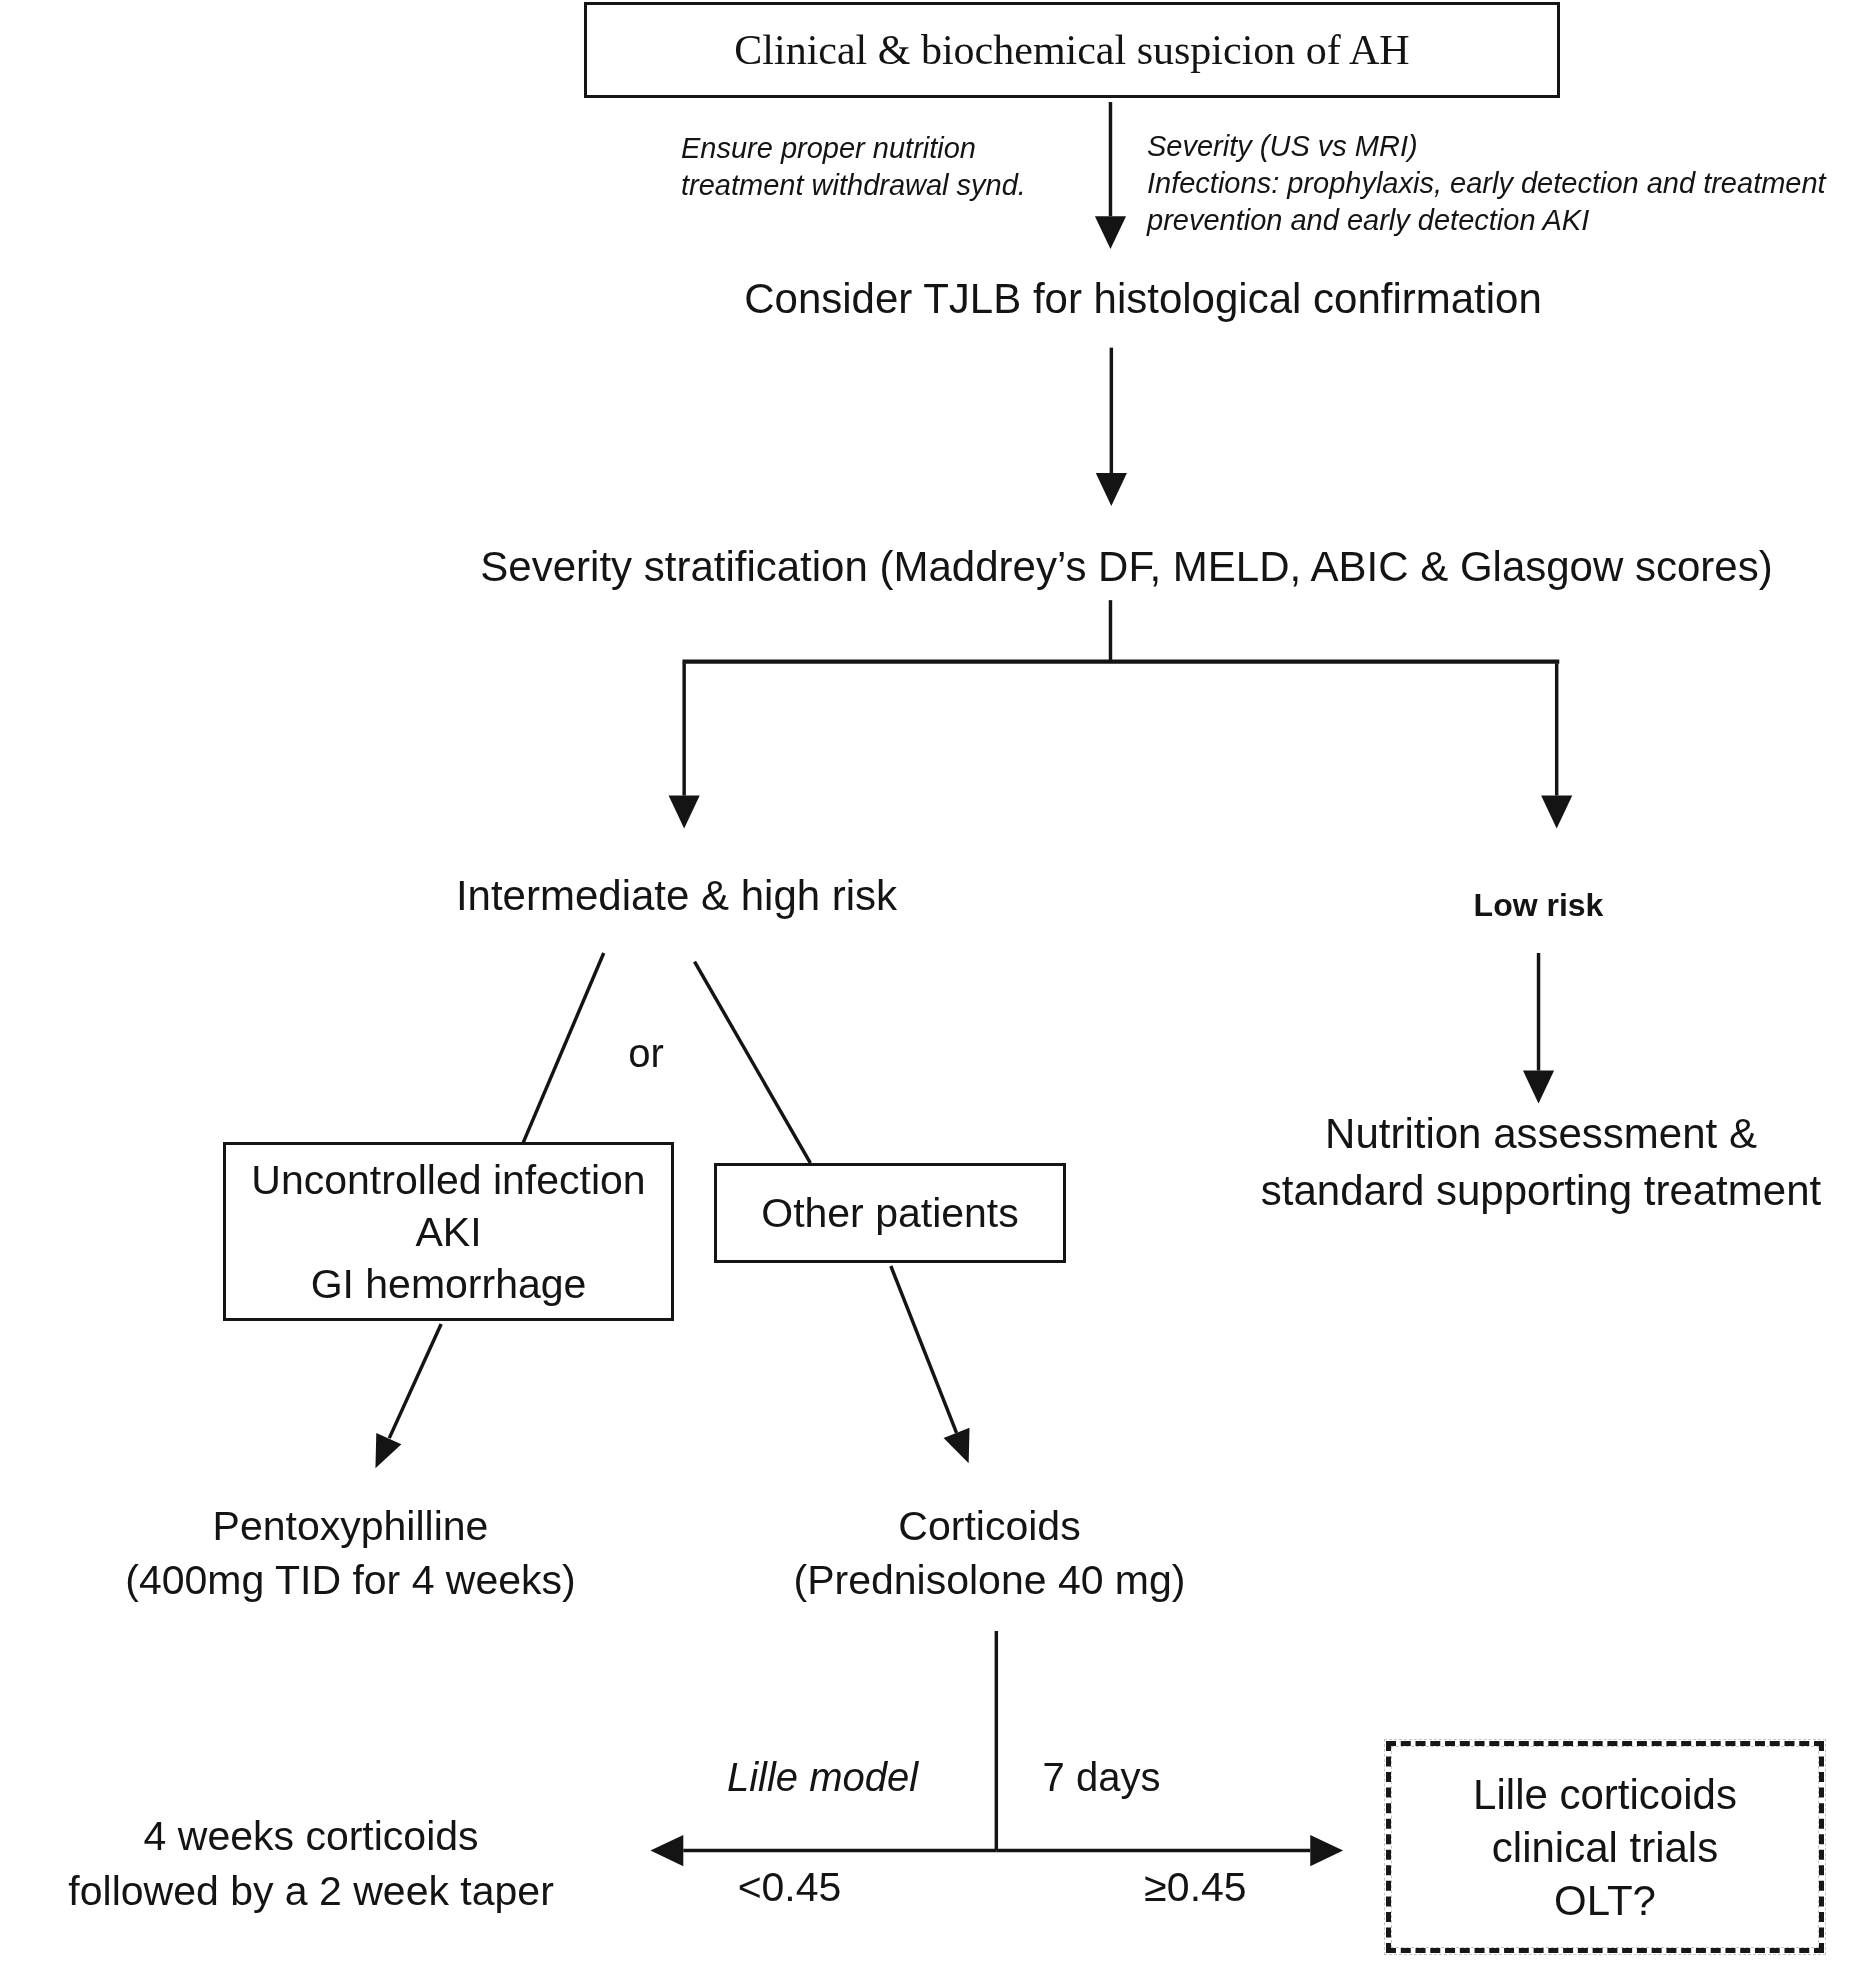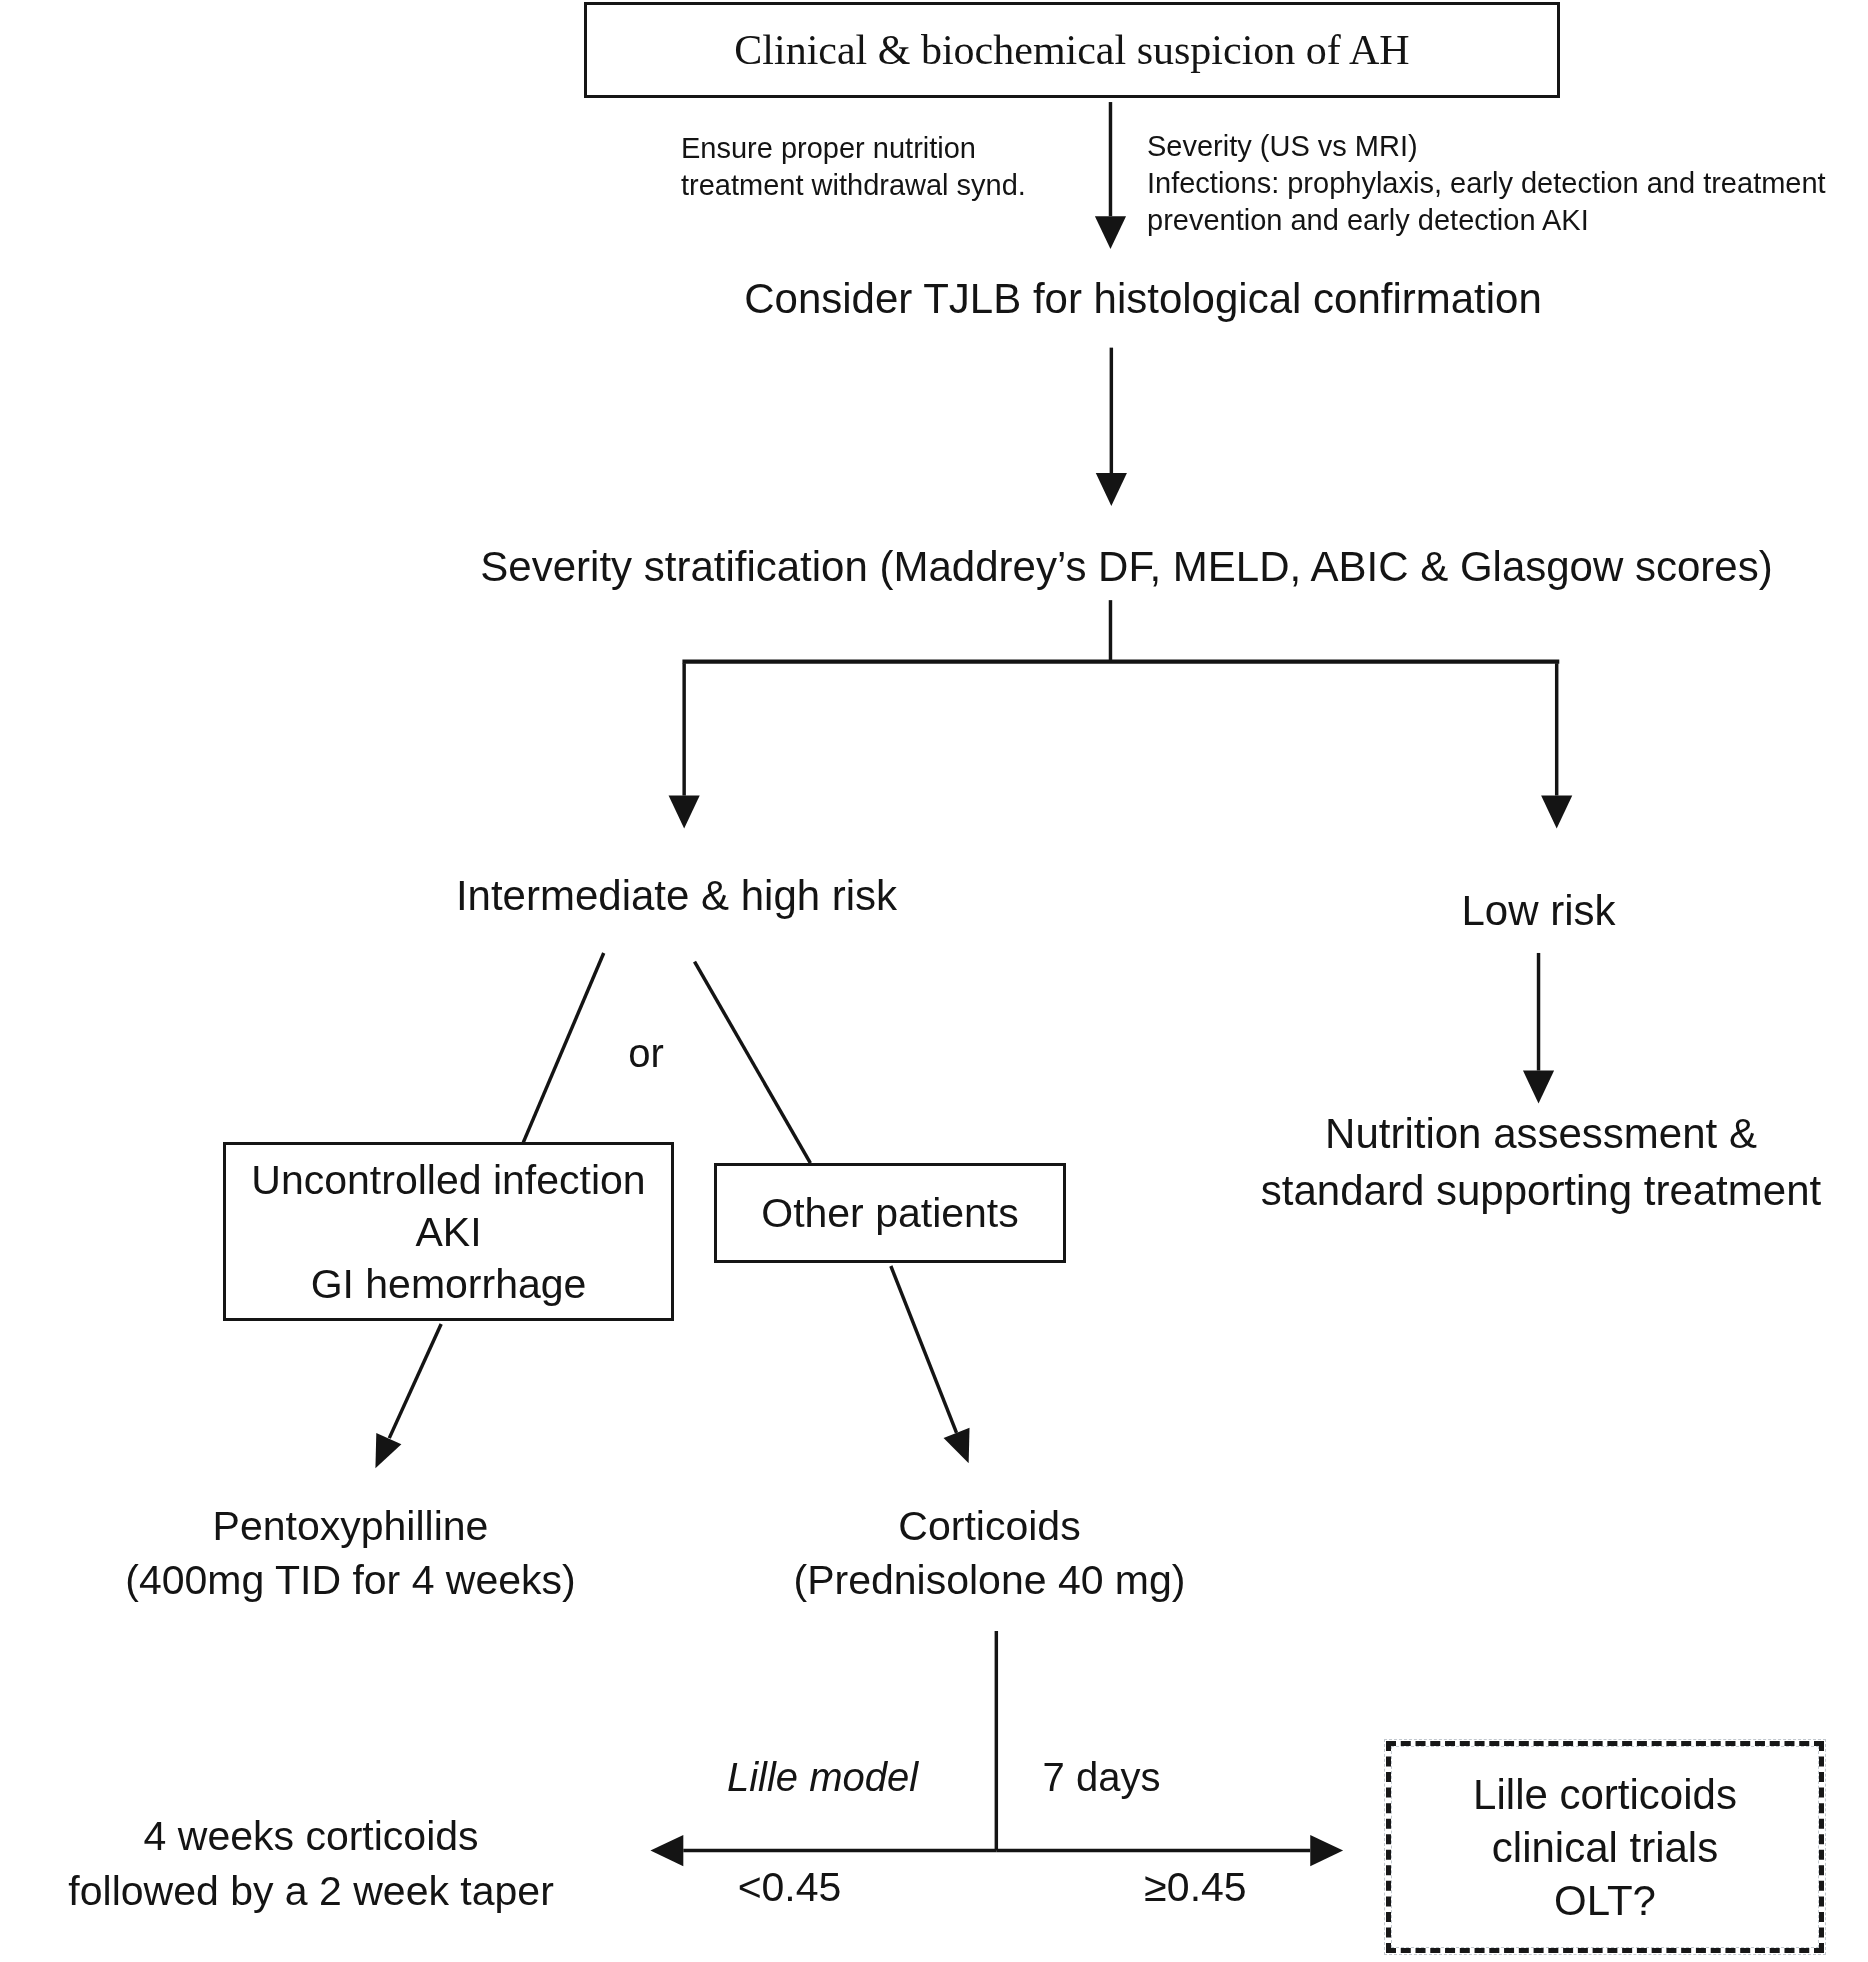--- a/index.html
+++ b/index.html
@@ -17,29 +17,29 @@
   .line{display:block;}
   svg.connectors{position:absolute;left:0;top:0;}
 
   .box-suspicion{
     left:584px;top:1.7px;width:970px;height:90px;
     border:3.5px solid #151515;
     display:flex;align-items:center;justify-content:center;
     font-size:42px;
     font-family:Liberation Serif, serif;
   }
-  .note{font-size:29px;line-height:37px;}
+  .note{font-size:29px;font-style:italic;line-height:37px;}
   .note-left{left:681px;top:130px;}
   .note-right{left:1147px;top:128px;}
 
   .step-tjlb{left:365px;top:275px;width:1556px;font-size:42px;}
   .step-severity{left:262px;top:543px;width:1729px;font-size:42px;}
 
   .label-intermediate{left:374px;top:872px;width:605px;font-size:42px;}
-  .label-lowrisk{left:1409px;top:887px;width:259px;font-size:42px;}
+  .label-lowrisk{left:1409px;top:887px;width:259px;font-size:32px;font-weight:bold;}
   .label-or{left:594px;top:1031px;width:104px;font-size:40px;}
 
   .box-uncontrolled{
     left:203px;top:1142px;width:445px;height:173px;
     border:3.5px solid #151515;
     display:flex;flex-direction:column;align-items:center;justify-content:center;
     font-size:41px;line-height:52px;margin-left:20px;
   }
   .box-other{
     left:714px;top:1163px;width:346px;height:94px;

